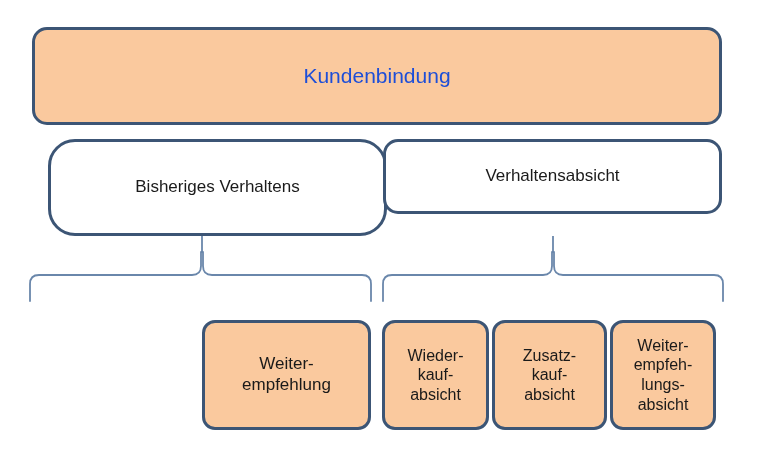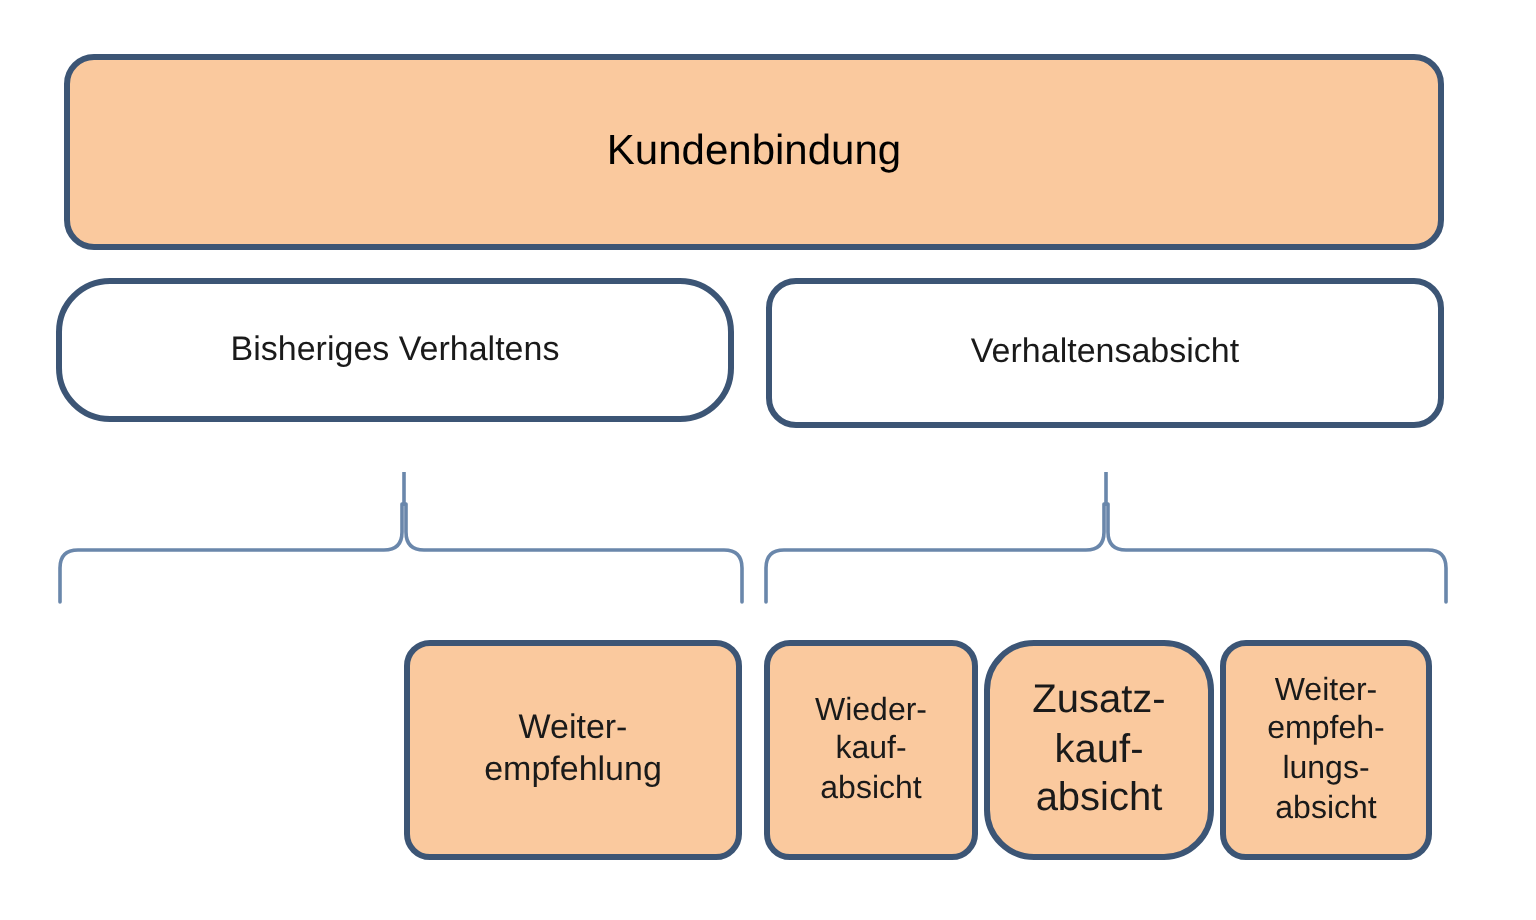--- a/index.html
+++ b/index.html
@@ -38,24 +38,24 @@
     left: 32px;
     top: 27px;
     width: 690px;
     height: 98px;
     border-radius: 15px;
     border-width: 3px;
     font-size: 21px;
   }
   
   #node-mid-left {
-    left: 28px;
+    left: 48px;
     top: 139px;
     width: 339px;
-    height: 72px;
+    height: 97px;
     border-radius: 27px;
     border-width: 3px;
     font-size: 17px;
   }
   #node-mid-right {
     left: 383px;
     top: 139px;
     width: 339px;
     height: 75px;
     border-radius: 15px;
@@ -65,39 +65,39 @@
   
   .leaf {
     top: 320px;
     height: 110px;
     border-radius: 13px;
     border-width: 3px;
   }
   #leaf-0 { left: 31px;  width: 165px; font-size: 17px; }
   #leaf-1 { left: 202px; width: 169px; font-size: 17px; }
   #leaf-2 { left: 382px; width: 107px; font-size: 16px; }
-  #leaf-3 { left: 492px; width: 115px; font-size: 20px; border-radius: 25px; }
+  #leaf-3 { left: 492px; width: 115px; font-size: 16px; }
   #leaf-4 { left: 610px; width: 106px; font-size: 16px; }
 
   
   .brace-layer {
     position: absolute;
     left: 0;
     top: 0;
     width: 768px;
     height: 460px;
     pointer-events: none;
   }
 </style>
 </head>
 <body>
 
 <div id="canvas" style="background: rgb(255, 255, 255);">
 
-  <div class="node" id="node-top" style="background: rgb(250, 201, 158); border-color: rgb(60, 85, 117); color: #000000;">
+  <div class="node" id="node-top" style="background: rgb(250, 201, 158); border-color: rgb(60, 85, 117); color: #1d4ed8;">
     <span class="lbl">Kundenbindung</span>
   </div>
 
   <div class="node" id="node-mid-left" style="background: rgb(255, 255, 255); border-color: rgb(60, 85, 117); color: rgb(26, 26, 26);">
     <span class="lbl">Bisheriges Verhaltens</span>
   </div>
 
   <div class="node" id="node-mid-right" style="background: rgb(255, 255, 255); border-color: rgb(60, 85, 117); color: rgb(26, 26, 26);">
     <span class="lbl">Verhaltensabsicht</span>
   </div>

